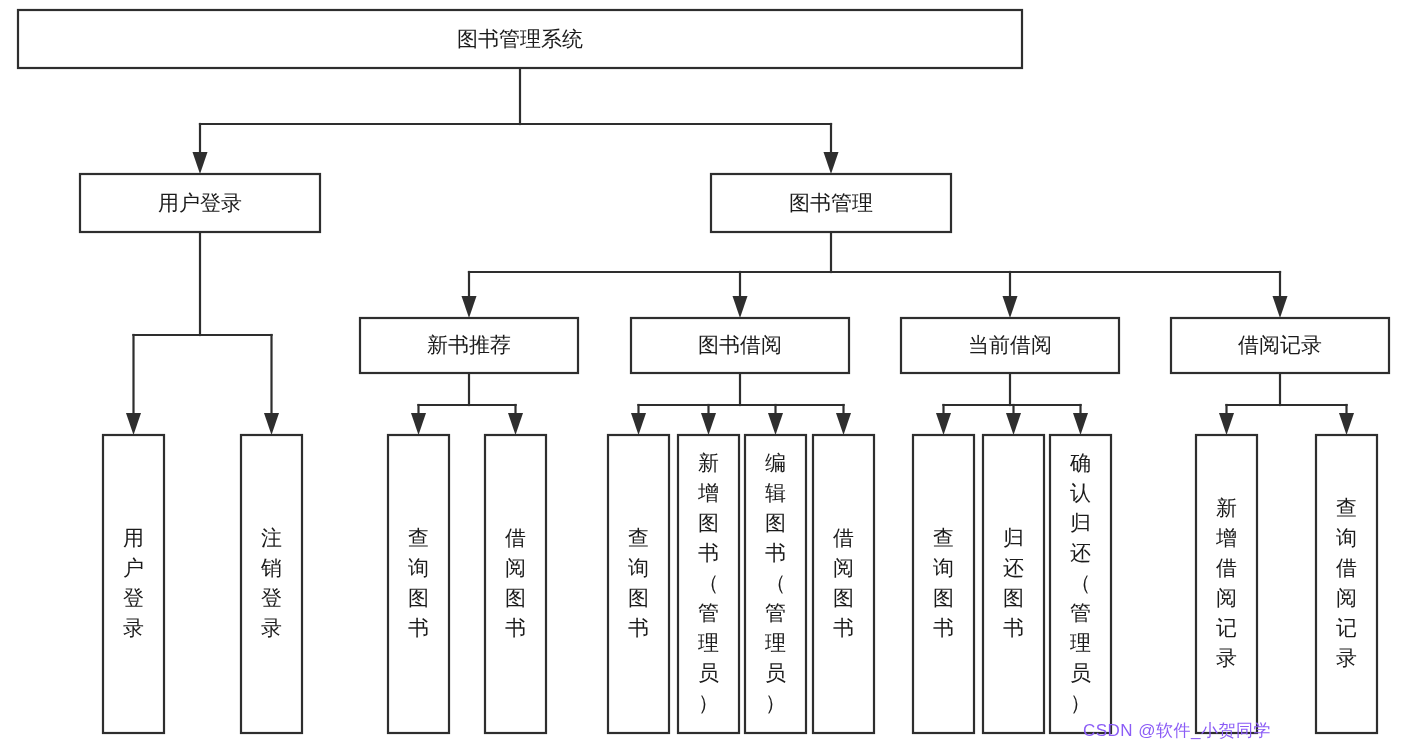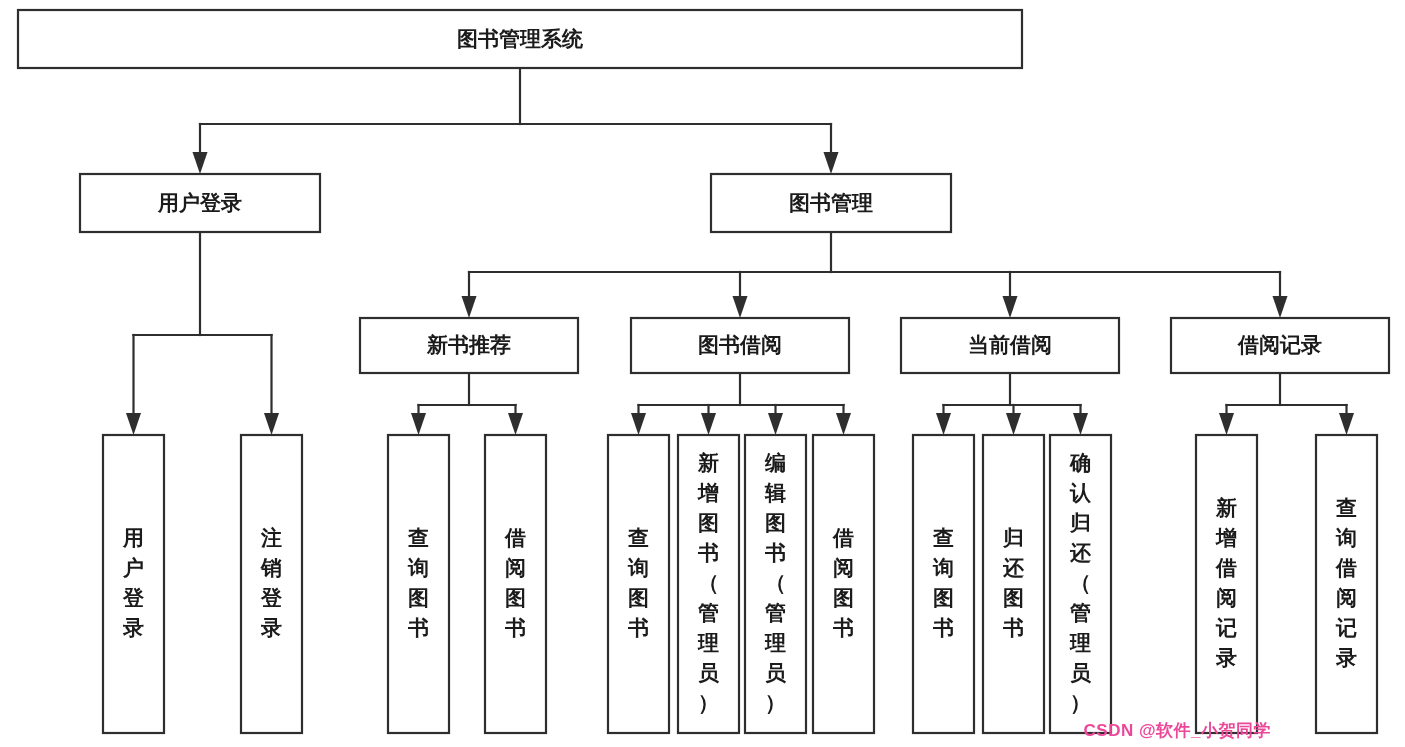--- a/index.html
+++ b/index.html
@@ -11,21 +11,20 @@
     width: 1405px;
     height: 747px;
     font-family: "Liberation Sans", "DejaVu Sans", sans-serif;
     overflow: hidden;
     position: relative;
   }
   #diagram-root {
     position: relative;
     width: 1279px;
     height: 747px;
-    font-weight: bold;
   }
   svg#tree-svg {
     position: absolute;
     top: 0;
     left: 0;
     width: 1405px;
     height: 747px;
     display: block;
   }
   .node-box {
@@ -55,21 +54,21 @@
     font-size: 21px;
     fill: #1b1b1b;
     text-anchor: middle;
   }
   .watermark {
     position: absolute;
     right: 8px;
     bottom: 5px;
     font-family: "Liberation Sans", "DejaVu Sans", sans-serif;
     font-size: 17px;
-    color: #ec4899;
+    color: #8b5cf6;
     letter-spacing: 0.5px;
     white-space: nowrap;
     user-select: none;
   }
 </style>
 </head>
 <body>
 
 <div id="diagram-root">
   <svg id="tree-svg" viewBox="0 0 1405 747" preserveAspectRatio="none">

